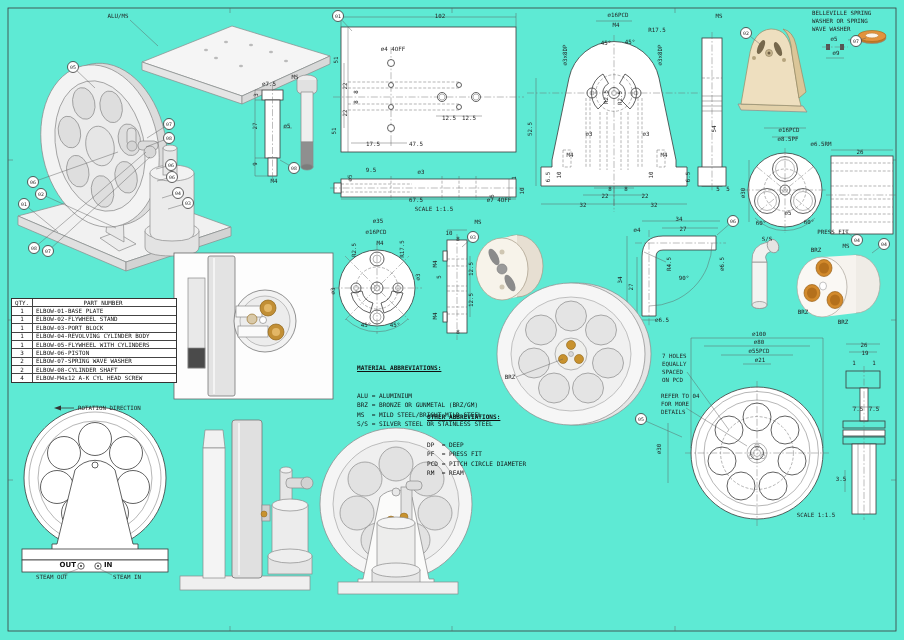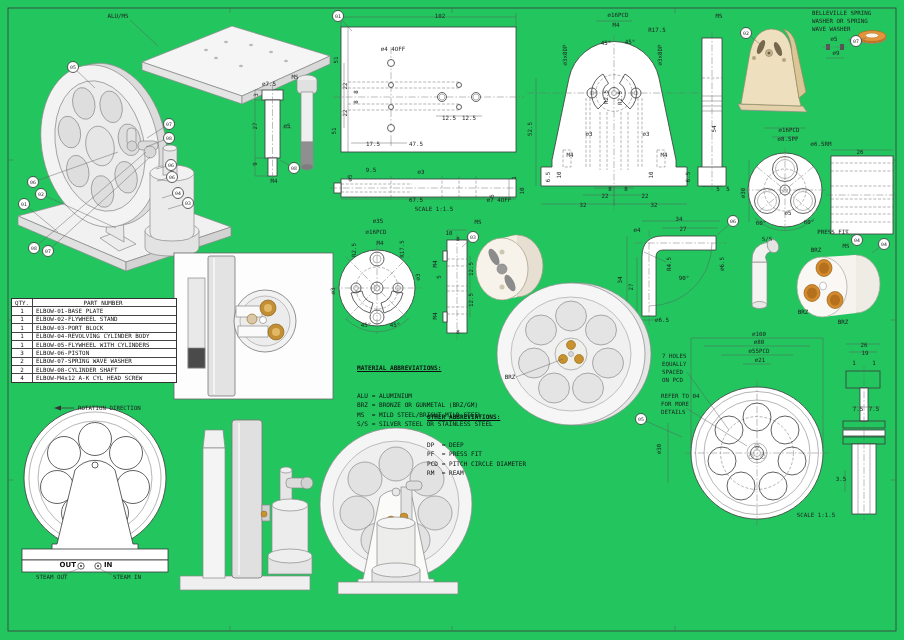--- a/index.html
+++ b/index.html
@@ -1,16 +1,16 @@
 <!DOCTYPE html>
 <html><head>
 <meta charset="utf-8">
 <style>
   html,body{margin:0;padding:0;background:#e9e9e9;}
-  .sheet{position:relative;width:904px;height:640px;background:#22c55e;overflow:hidden;
+  .sheet{position:relative;width:904px;height:640px;background:#5eead4;overflow:hidden;
          font-family:"DejaVu Sans Mono",monospace;text-decoration:underline;}
   svg text.dim{font:5.8px "DejaVu Sans Mono",monospace;fill:#1f1f1f;}
   svg text.dimb{font:bold 7px "DejaVu Sans",sans-serif;fill:#111;}
   svg text.bal{font:4.8px "DejaVu Sans Mono",monospace;fill:#1f1f1f;}
   .ln{fill:none;stroke:#3a3a3a;stroke-width:.8;}
   .lnf{fill:#ffffff;stroke:#3a3a3a;stroke-width:.8;}
   .tn{fill:none;stroke:#5c5c5c;stroke-width:.45;}
   .dsh{fill:none;stroke:#5c5c5c;stroke-width:.45;stroke-dasharray:3 1.7;}
   .cl{fill:none;stroke:#6e6e6e;stroke-width:.45;stroke-dasharray:7 2 1.6 2;}
   .rs{stroke:#8a8a8a;stroke-width:.7;}

